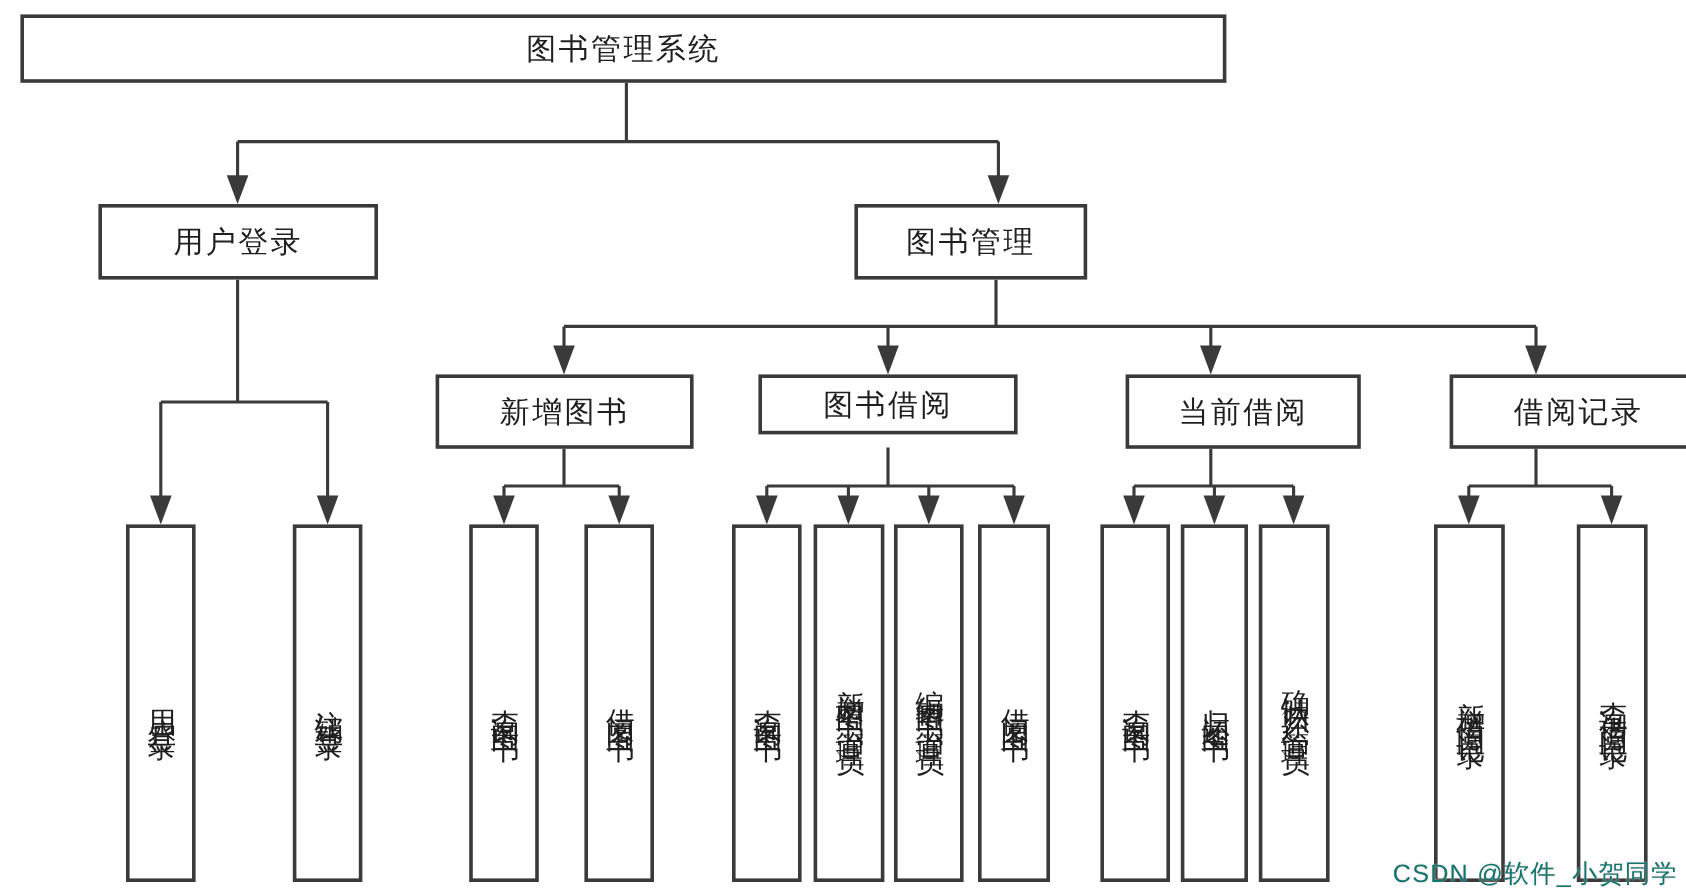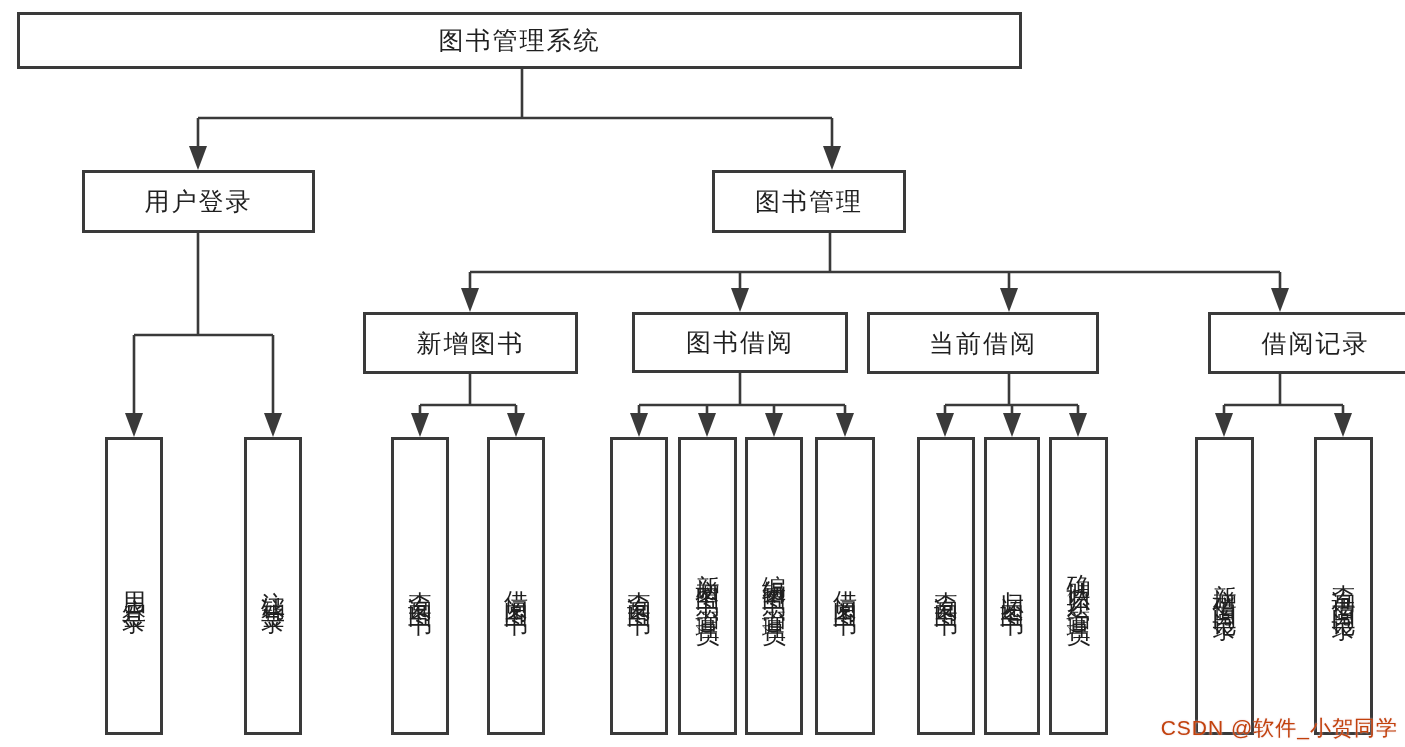--- a/index.html
+++ b/index.html
@@ -29,43 +29,43 @@
     text-orientation:mixed;
     font-size:24px;
     letter-spacing:7px;
     line-height:1;
   }
   
   .n-root {left:17px;  top:12px;  width:1005px;height:57px;}
   .n-l2a  {left:82px;  top:170px; width:233px; height:63px;}
   .n-l2b  {left:712px; top:170px; width:194px; height:63px;}
   .n-l3a  {left:363px; top:312px; width:215px; height:62px;}
-  .n-l3b  {left:632px; top:312px; width:216px; height:61px;}
-  .n-l3c  {left:867px; top:312px; width:232px; height:62px;}
+  .n-l3b  {left:632px; top:312px; width:216px; height:50px;}
+  .n-l3c  {left:938px; top:312px; width:196px; height:62px;}
   .n-l3d  {left:1172px;top:312px; width:215px; height:62px;margin-left:36px;}
   .leaf   {top:437px;  height:298px;}
   .n-u1 {left:105px;width:58px;}
   .n-u2 {left:244px;width:58px;}
   .n-nb1{left:391px;width:58px;}
   .n-nb2{left:487px;width:58px;}
   .n-bb1{left:610px;width:58px;}
   .n-bb2{left:678px;width:59px;}
   .n-bb3{left:745px;width:58px;}
   .n-bb4{left:815px;width:60px;}
   .n-cb1{left:917px;width:58px;}
   .n-cb2{left:984px;width:56px;}
   .n-cb3{left:1049px;width:59px;}
   .n-br1{left:1195px;width:59px;}
   .n-br2{left:1314px;width:59px;}
   .watermark{
     position:absolute;
     right:7px;bottom:5px;
     font-size:21px;
     letter-spacing:1px;
-    color:#c2410c;
+    color:#0f766e;
     text-shadow:0 0 2px #e6c7cb;
     white-space:nowrap;
   }
 </style>
 </head>
 <body>
 
 <div class="canvas">
 
   <svg class="connectors" viewBox="0 0 1405 747" xmlns="http://www.w3.org/2000/svg">

